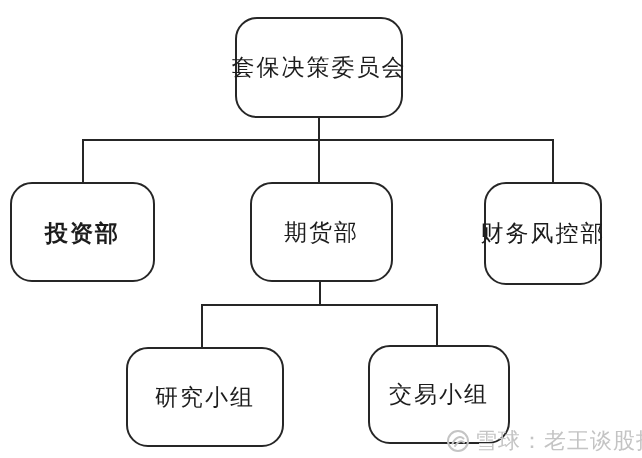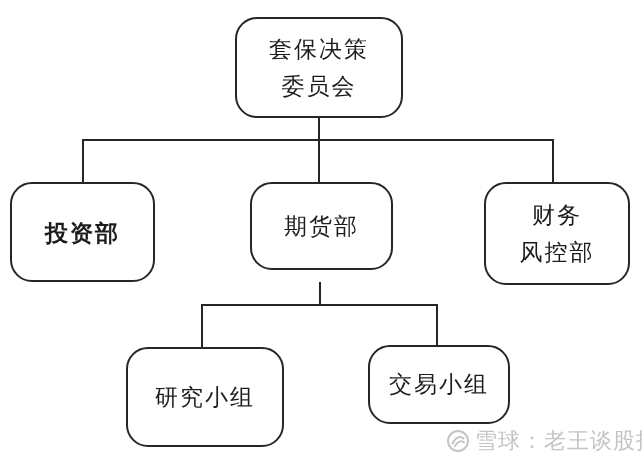--- a/index.html
+++ b/index.html
@@ -16,38 +16,38 @@
     overflow: hidden;
   }
   
   .node {
     position: absolute;
     box-sizing: border-box;
     border: 2px solid #262626;
     border-radius: 22px;
     background: #ffffff;
     display: flex;
-    flex-direction: column;
+    flex-direction: row;
     align-items: center;
     justify-content: center;
     text-align: left;
     color: #1c1c1c;
     font-size: 23px;
     letter-spacing: 2px;
     line-height: 37px;
     z-index: 2;
   }
   .node span { display: block; white-space: nowrap; }
 
   #node-root      { left: 235px; top: 17px;  width: 168px; height: 101px; }
   #node-invest    { left: 10px;  top: 182px; width: 145px; height: 100px; font-weight: bold; }
-  #node-futures   { left: 250px; top: 182px; width: 143px; height: 88px; }
-  #node-finance   { left: 484px; top: 182px; width: 146px; height: 103px; }
+  #node-futures   { left: 250px; top: 182px; width: 143px; height: 100px; }
+  #node-finance   { left: 484px; top: 182px; width: 118px; height: 103px; }
   #node-research  { left: 126px; top: 347px; width: 158px; height: 100px; }
-  #node-trading   { left: 368px; top: 345px; width: 142px; height: 79px; }
+  #node-trading   { left: 368px; top: 345px; width: 142px; height: 99px; }
 
   
   .line {
     position: absolute;
     background: #262626;
     z-index: 1;
   }
   #v-root     { left: 318px; top: 118px; width: 2px;   height: 23px; }
   #h-row2     { left: 82px;  top: 139px; width: 472px; height: 2px;  }
   #v-left     { left: 82px;  top: 139px; width: 2px;   height: 45px; }

